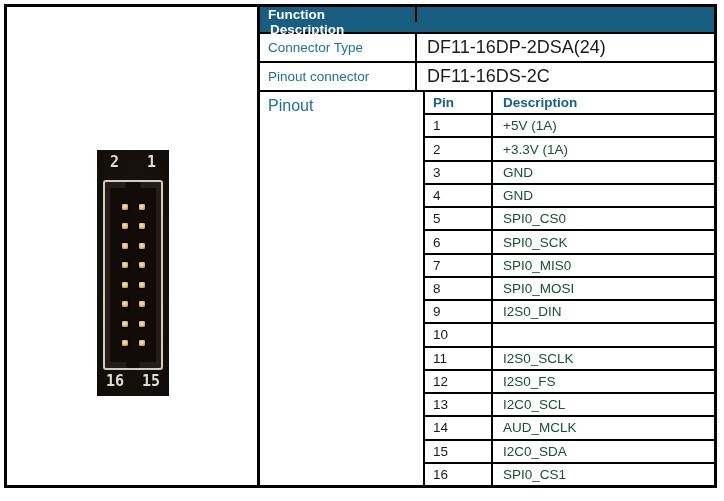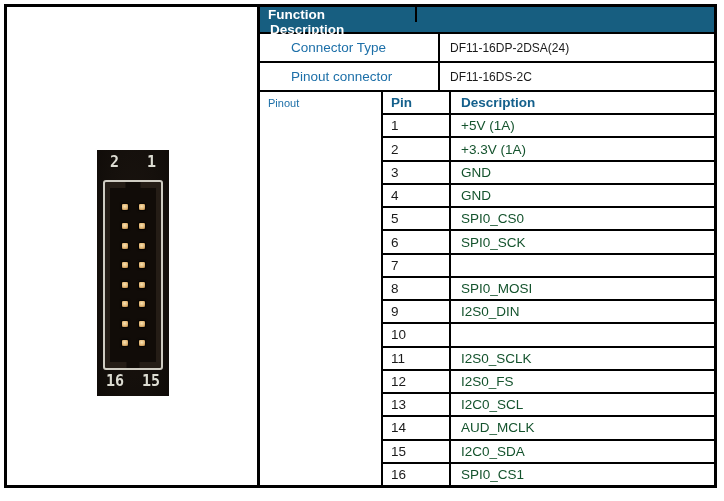--- a/index.html
+++ b/index.html
@@ -39,25 +39,25 @@
     box-shadow:0 0 0 1px #070503, 0 0 3px rgba(0,0,0,.9);
   }
   
   .content{flex:1;display:flex;flex-direction:column;min-width:0;}
   .hrow{height:25px;flex-shrink:0;background:#175E80;display:flex;border-bottom:2px solid #000;flex-direction:column;}
   .hrow .c1{width:147px;flex-shrink:0;border-right:2px solid #000;display:flex;align-items:center;
     padding-left:8px;color:#fff;font-weight:bold;font-size:13.5px;}
   .hrow .c2{flex:1;display:flex;align-items:center;padding-left:10px;color:#fff;font-weight:bold;font-size:13.5px;}
   .drow{height:27px;flex-shrink:0;display:flex;border-bottom:2px solid #000;}
   .drow .c1{width:147px;flex-shrink:0;border-right:2px solid #000;display:flex;align-items:center;
-    padding-left:8px;color:#1C6FA8;font-size:13.5px;margin-left:23px;}
-  .drow .c2{flex:1;display:flex;align-items:center;padding-left:10px;color:#1a1a1a;font-size:12px;}
+    padding-left:8px;color:#1C6FA8;font-size:13.5px;}
+  .drow .c2{flex:1;display:flex;align-items:center;padding-left:10px;color:#1a1a1a;font-size:18px;}
   .prow{flex:1;display:flex;min-height:0;}
-  .pin-label-cell{width:123px;flex-shrink:0;border-right:2px solid #000;color:#1C6FA8;
-    font-size:11px;padding:5px 0 0 8px;box-sizing:border-box;}
+  .pin-label-cell{width:165px;flex-shrink:0;border-right:2px solid #000;color:#1C6FA8;
+    font-size:16px;padding:5px 0 0 8px;box-sizing:border-box;}
   .pin-table{flex:1;display:flex;flex-direction:column;min-width:0;}
   .pr{flex:1;display:flex;border-bottom:2px solid #000;min-height:0;}
   .pr:last-child{border-bottom:none;}
   .pr .pc{width:58px;flex-shrink:0;border-right:2px solid #000;display:flex;align-items:center;
     padding-left:8px;font-size:13.5px;color:#1a1a1a;}
   .pr .dc{flex:1;display:flex;align-items:center;padding-left:10px;font-size:13.5px;color:#14532d;}
   .pr.head .pc,.pr.head .dc{color:#14608C;font-weight:bold;}
 </style>
 </head>
 <body>
@@ -142,20 +142,21 @@
           <div class="pr">
               <div class="pc">5</div>
               <div class="dc">SPI0_CS0</div>
             </div>
           <div class="pr">
               <div class="pc">6</div>
               <div class="dc">SPI0_SCK</div>
             </div>
           <div class="pr">
               <div class="pc">7</div>
+              <div class="dc">SPI0_MIS0</div>
             </div>
           <div class="pr">
               <div class="pc">8</div>
               <div class="dc">SPI0_MOSI</div>
             </div>
           <div class="pr">
               <div class="pc">9</div>
               <div class="dc">I2S0_DIN</div>
             </div>
           <div class="pr">

